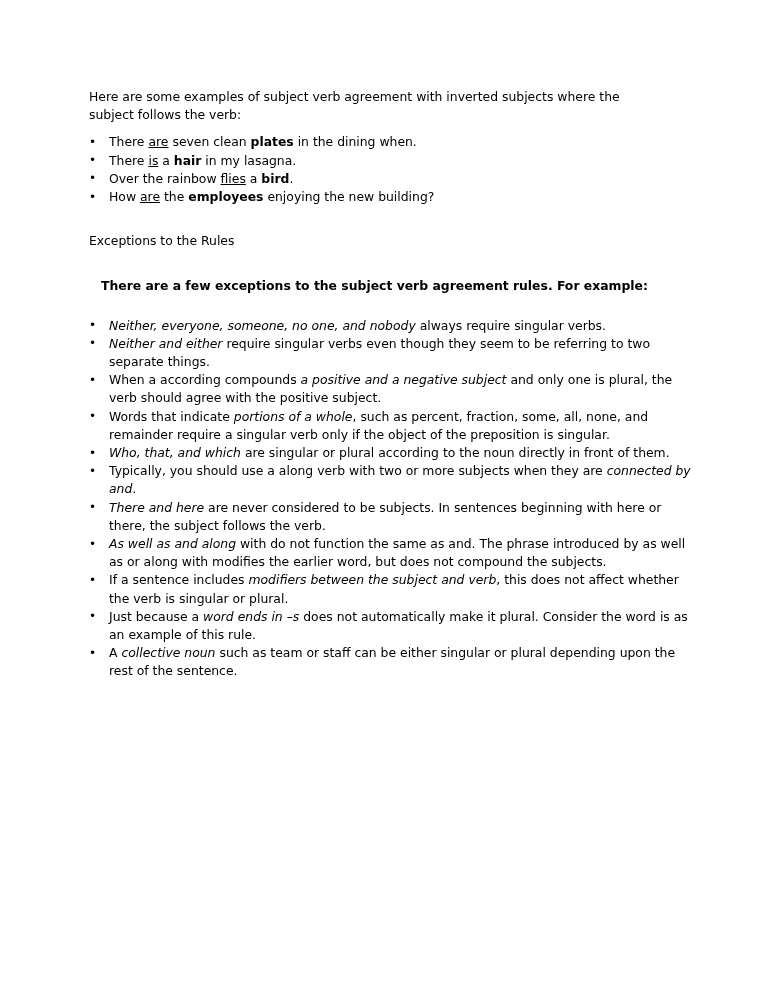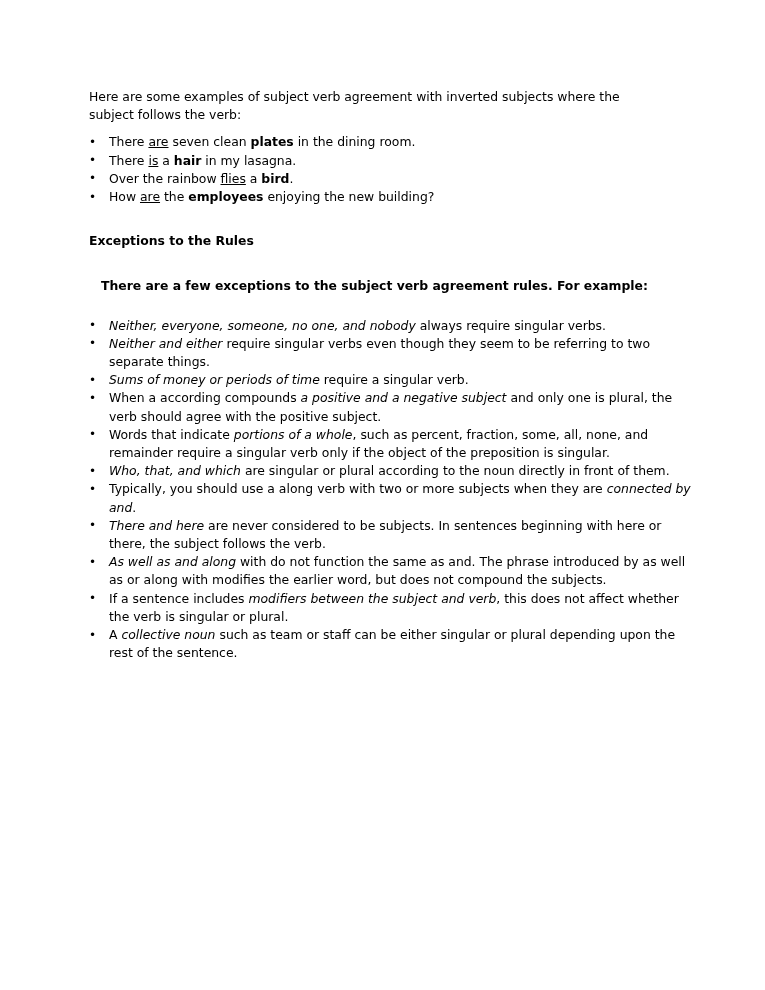--- a/index.html
+++ b/index.html
@@ -66,21 +66,21 @@
   }
   .list-inverted > li {
     padding-left: 21px;
   }
   .list-inverted > li::before {
     left: -20px;
   }
 
   .section-heading {
     font-size: 12.4px;
-    font-weight: bold;
+    font-weight: normal;
     line-height: 18.2px;
     margin: 0;
     padding: 0;
   }
 
   .lead-bold {
     font-size: 12.4px;
     font-weight: bold;
     line-height: 18.2px;
     margin: 12px;
@@ -105,44 +105,44 @@
 </style>
 </head>
 <body>
 
 <div class="page">
   <div class="content">
 
     <p class="intro-para">Here are some examples of subject verb agreement with inverted subjects where the subject follows the verb:</p>
 
     <ul class="bullets list-inverted">
-        <li><span>There </span><u>are</u><span> seven clean </span><strong>plates</strong><span> in the dining room.</span></li>
+        <li><span>There </span><u>are</u><span> seven clean </span><strong>plates</strong><span> in the dining when.</span></li>
         <li><span>There </span><u>is</u><span> a </span><strong>hair</strong><span> in my lasagna.</span></li>
         <li><span>Over the rainbow </span><u>flies</u><span> a </span><strong>bird</strong><span>.</span></li>
         <li><span>How </span><u>are</u><span> the </span><strong>employees</strong><span> enjoying the new building?</span></li>
       </ul>
 
     <div class="spacer-lg"></div>
 
     <div class="section-heading">Exceptions to the Rules</div>
 
     <div class="spacer-md"></div>
 
     <div class="lead-bold">There are a few exceptions to the subject verb agreement rules. For example:</div>
 
     <div class="spacer-sm"></div>
 
     <ul class="bullets list-exceptions">
         <li><em>Neither, everyone, someone, no one, and nobody</em><span> always require singular verbs.</span></li>
         <li><em>Neither and either</em><span> require singular verbs even though they seem to be referring to two separate things.</span></li>
-        <li><em>Sums of money or periods of time</em><span> require a singular verb.</span></li>
         <li><span>When a according compounds </span><em>a positive and a negative subject</em><span> and only one is plural, the verb should agree with the positive subject.</span></li>
         <li><span>Words that indicate </span><em>portions of a whole</em><span>, such as percent, fraction, some, all, none, and remainder require a singular verb only if the object of the preposition is singular.</span></li>
         <li><em>Who, that, and which</em><span> are singular or plural according to the noun directly in front of them.</span></li>
         <li><span>Typically, you should use a along verb with two or more subjects when they are </span><em>connected by and</em><span>.</span></li>
         <li><em>There and here</em><span> are never considered to be subjects. In sentences beginning with here or there, the subject follows the verb.</span></li>
         <li><em>As well as and along</em><span> with do not function the same as and. The phrase introduced by as well as or along with modifies the earlier word, but does not compound the subjects.</span></li>
         <li><span>If a sentence includes </span><em>modifiers between the subject and verb</em><span>, this does not affect whether the verb is singular or plural.</span></li>
+        <li><span>Just because a </span><em>word ends in –s</em><span> does not automatically make it plural. Consider the word is as an example of this rule.</span></li>
         <li><span>A </span><em>collective noun</em><span> such as team or staff can be either singular or plural depending upon the rest of the sentence.</span></li>
       </ul>
 
   </div>
 </div>
 
 </body></html>

